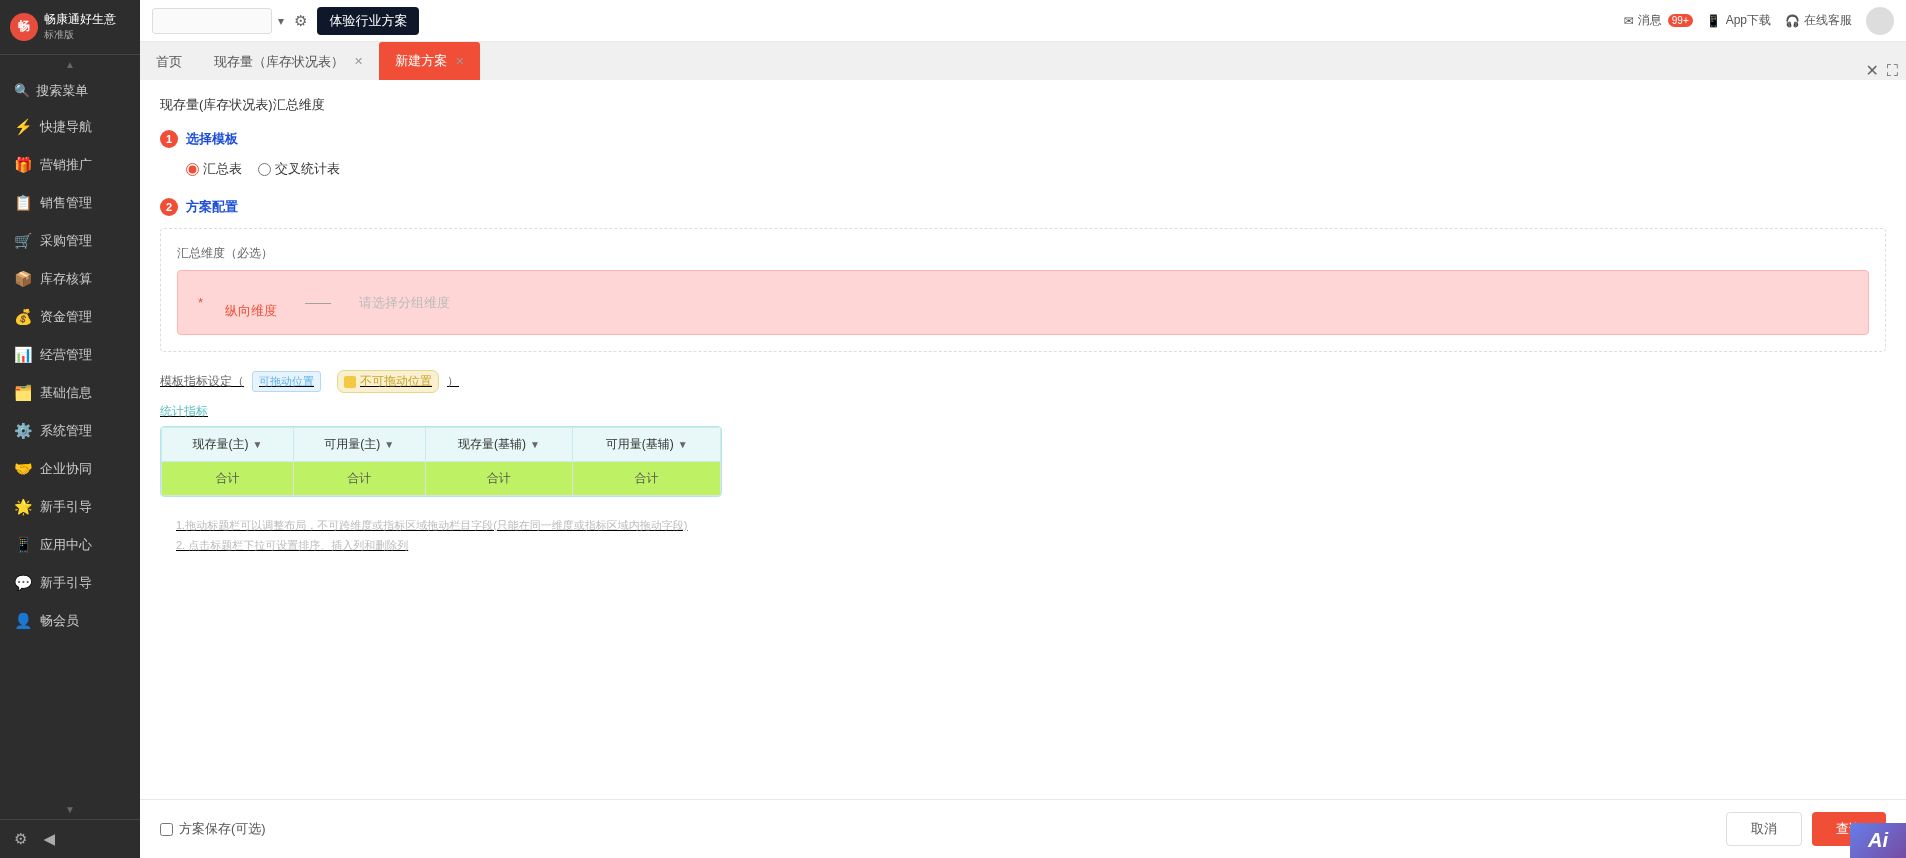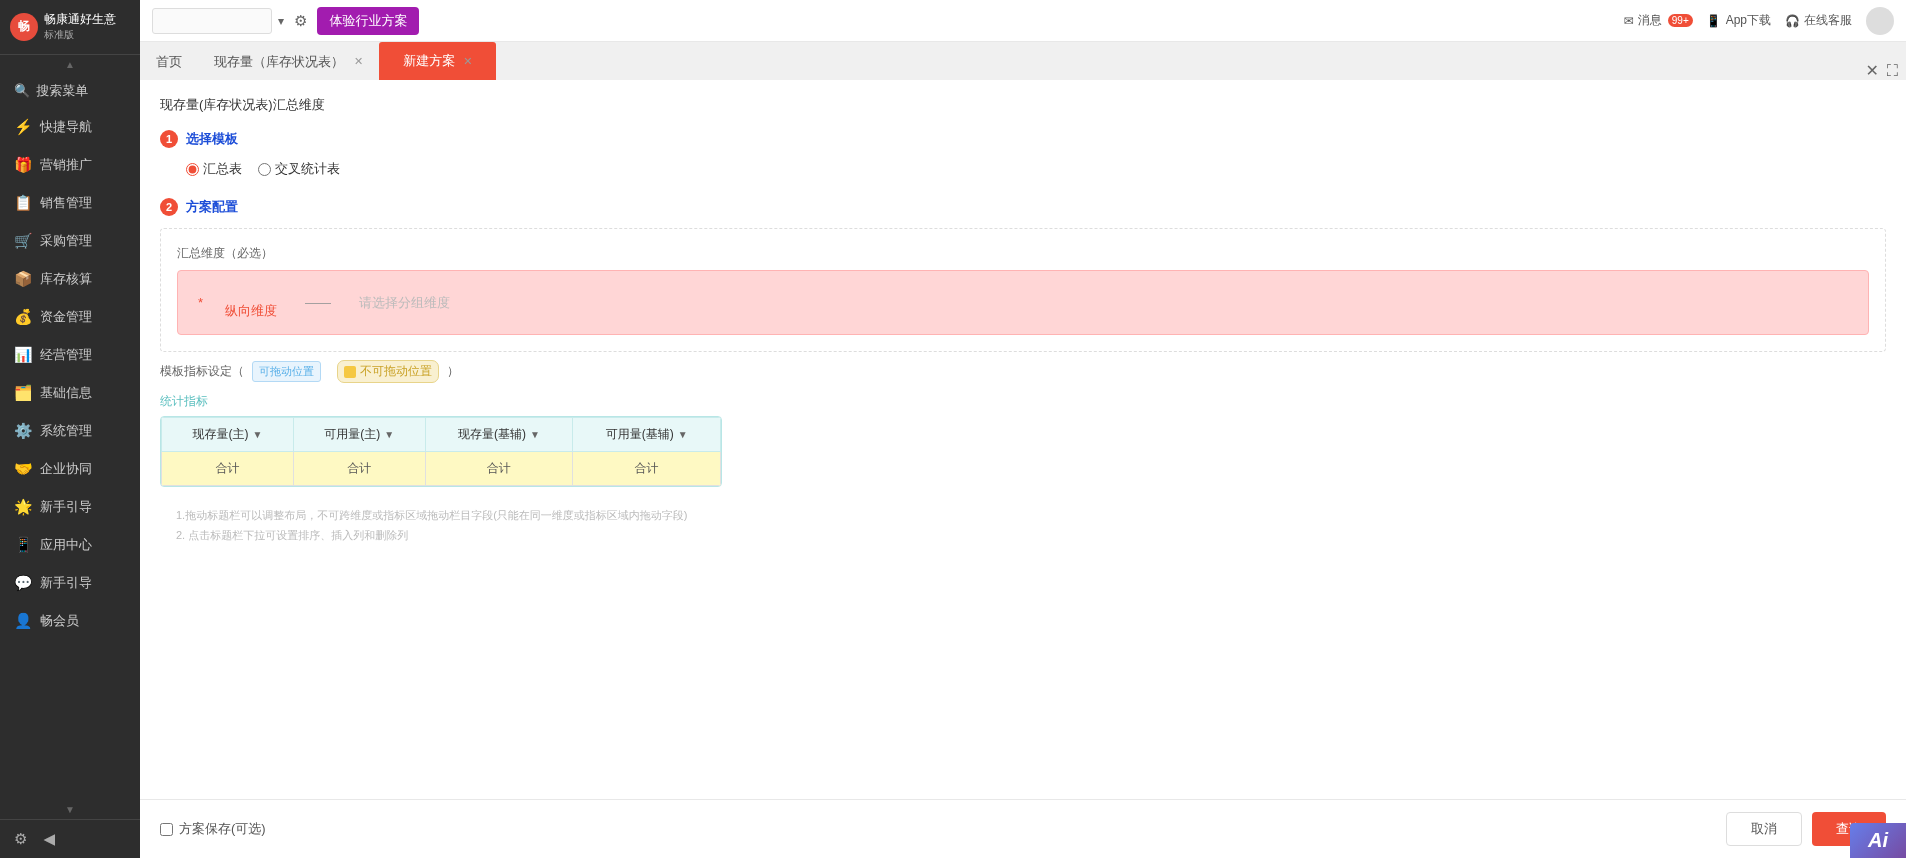--- a/index.html
+++ b/index.html
@@ -91,21 +91,21 @@
     }
     .header-search-box {
       width: 120px; height: 26px;
       border: 1px solid #ddd; border-radius: 3px;
       padding: 0 8px; font-size: 12px; color: #999;
       background: #fafafa;
     }
     .header-dropdown-icon { color: #666; font-size: 12px; cursor: pointer; }
     .header-gear { color: #666; font-size: 15px; cursor: pointer; }
     .header-btn-trial {
-      background: #a21caf; color: #fff;
+      background: #0f172a; color: #fff;
       border: none; border-radius: 4px;
       padding: 5px 12px; font-size: 13px; cursor: pointer;
     }
     .header-spacer { flex: 1; }
     .header-right {
       display: flex; align-items: center; gap: 14px;
     }
     .header-right-item {
       display: flex; align-items: center; gap: 4px;
       font-size: 12px; color: #555; cursor: pointer;
@@ -142,21 +142,21 @@
     }
     .tab-home { color: #555; }
     .tab-close {
       color: #999; font-size: 11px; cursor: pointer;
       margin-left: 4px;
     }
     .tab-new {
       background: #f04e37;
       color: white;
       border-radius: 3px 3px 0 0;
-      padding: 6px 24px;
+      padding: 6px 16px;
       display: flex; align-items: center; gap: 4px;
       height: 100%;
       cursor: pointer;
       font-size: 13px;
     }
     .tab-bar-right {
       margin-left: auto;
       display: flex; align-items: center; gap: 8px;
       padding-right: 8px;
     }
@@ -217,21 +217,22 @@
       display: flex; align-items: center; gap: 20px;
       min-height: 60px;
     }
     .required-mark { color: #f04e37; margin-right: 2px; }
     .dim-label { font-size: 13px; color: #f04e37; font-weight: 500; margin-top: 17px; }
     .dim-dash { color: #999; margin: 0 8px; }
     .dim-placeholder { font-size: 13px; color: #bbb; }
 
     
     .indicator-settings {
-      margin-top: 8px;
+      margin-top: 18px;
+      text-decoration: underline;
     }
     .indicator-settings-label {
       font-size: 12px; color: #666;
       display: flex; align-items: center; gap: 8px;
       margin-bottom: 10px;
     }
     .draggable-badge {
       background: #e8f4fd;
       border: 1px solid #b3d9f5;
       border-radius: 3px;
@@ -261,21 +262,21 @@
     }
     .stats-table th {
       background: #e8f8f8;
       border: 1px solid #c8ebeb;
       padding: 8px 14px;
       font-size: 12px; color: #333;
       font-weight: normal;
       text-align: center;
     }
     .stats-table td {
-      background: #fef9c3;
+      background: #bef264;
       border: 1px solid #e0e0e0;
       padding: 8px 20px;
       font-size: 12px; color: #555;
       text-align: center;
     }
     .col-header {
       display: flex; align-items: center; justify-content: center; gap: 4px;
     }
     .col-dropdown { font-size: 10px; color: #666; cursor: pointer; }
 

